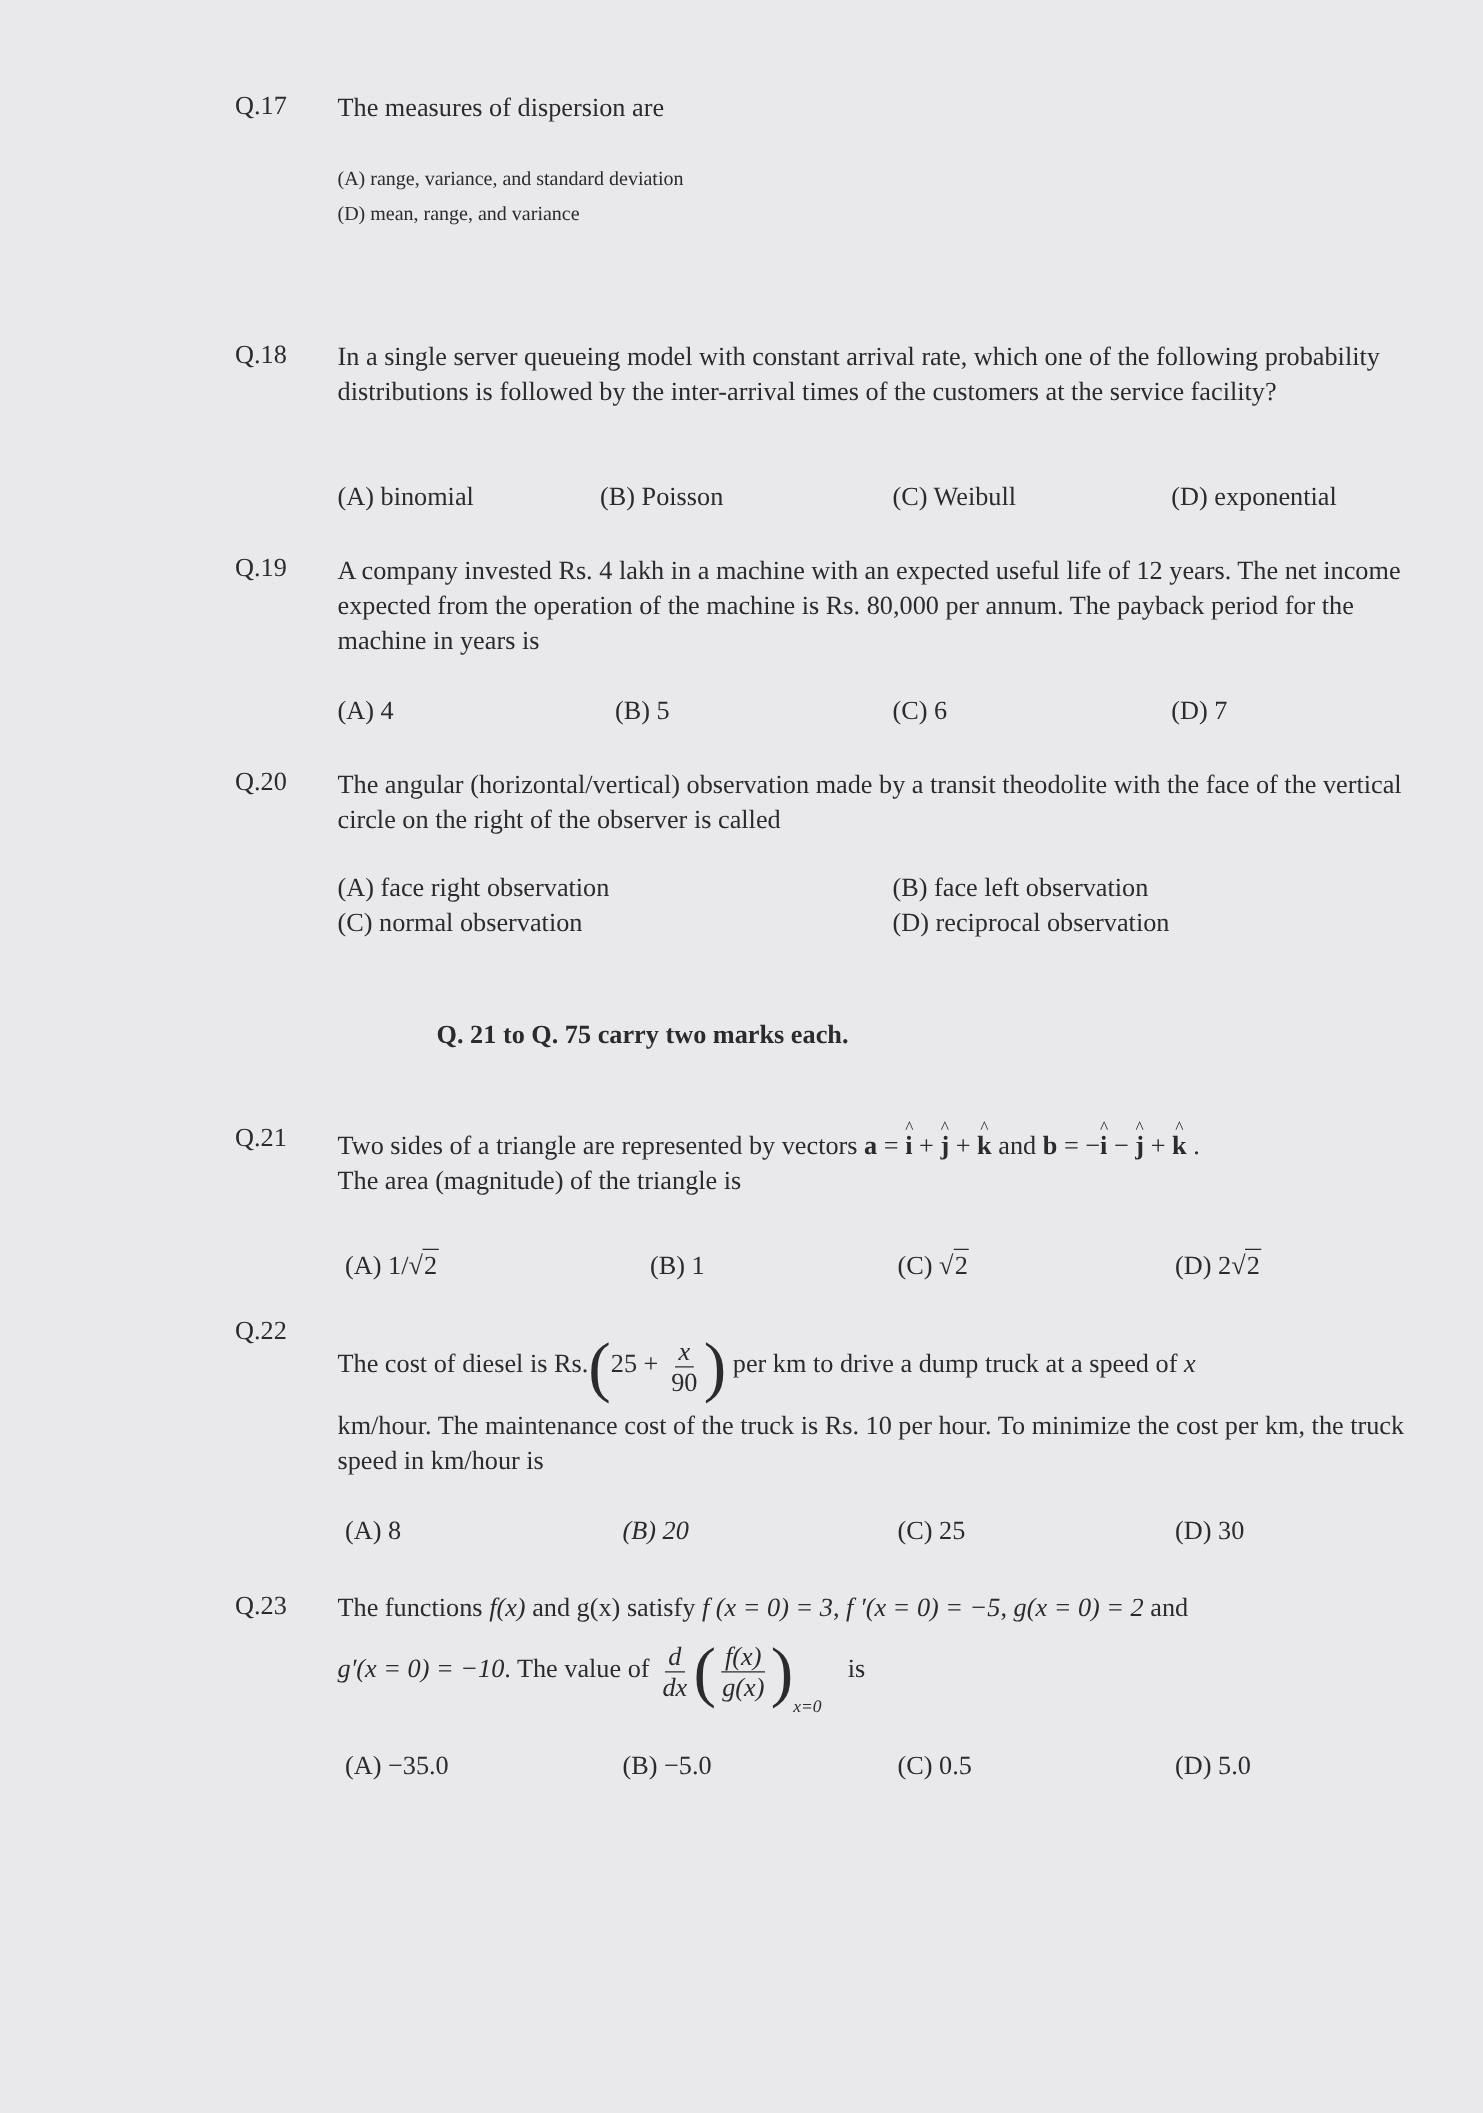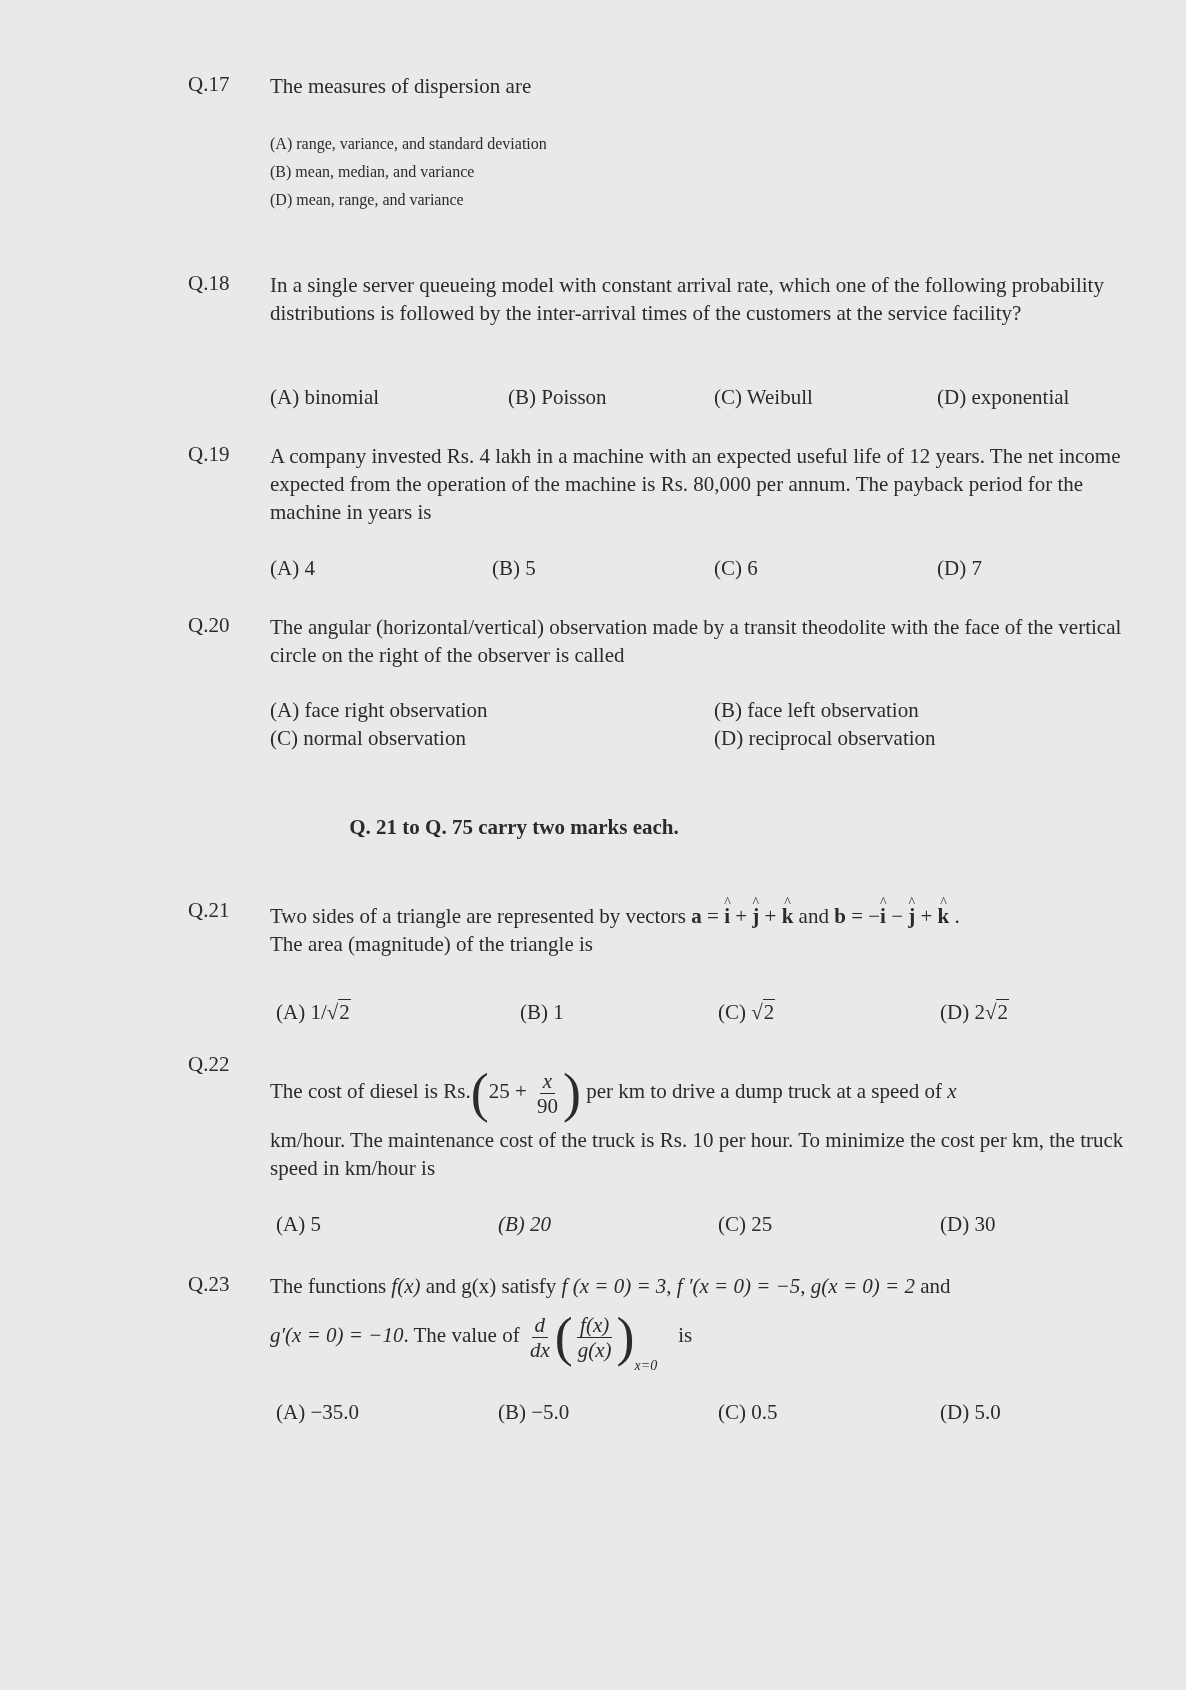--- a/index.html
+++ b/index.html
@@ -33,30 +33,29 @@
 </head>
 <body>
 
 <div class="page">
 
   <div class="q" style="top:72px;">
     <div class="qnum">Q.17</div>
     <div class="qtext">The measures of dispersion are</div>
     <div class="optlist" style="position:absolute; left:82px; top:58px;">
       <div>(A) range, variance, and standard deviation</div>
-      <div>(B) mean, median, and variance</div>
       <div>(D) mean, range, and variance</div>
     </div>
   </div>
 
   <div class="q" style="top:271px;">
     <div class="qnum">Q.18</div>
     <div class="qtext">In a single server queueing model with constant arrival rate, which one of the following probability distributions is followed by the inter-arrival times of the customers at the service facility?</div>
     <div class="opt" style="left:82px; top:114px;">(A) binomial</div>
-    <div class="opt" style="left:320px; top:114px;">(B) Poisson</div>
+    <div class="opt" style="left:292px; top:114px;">(B) Poisson</div>
     <div class="opt" style="left:526px; top:114px;">(C) Weibull</div>
     <div class="opt" style="left:749px; top:114px;">(D) exponential</div>
   </div>
 
   <div class="q" style="top:442px;">
     <div class="qnum">Q.19</div>
     <div class="qtext" style="width:880px;">A company  invested Rs. 4 lakh in a machine with an expected useful life of 12 years. The net income expected from the operation of the machine is Rs. 80,000 per annum. The payback period for the machine in years is</div>
     <div class="opt" style="left:82px; top:114px;">(A) 4</div>
     <div class="opt" style="left:304px; top:114px;">(B) 5</div>
     <div class="opt" style="left:526px; top:114px;">(C) 6</div>
@@ -96,21 +95,21 @@
 
   <div class="q" style="top:1052px;">
     <div class="qnum">Q.22</div>
     <div class="qtext" style="top:14px; width:880px; line-height:30px;">
       <span>The cost of diesel is Rs.</span><span class="paren">(</span><span>25 + </span><span class="frac">
           <i class="num">x</i>
           <span class="den">90</span>
         </span><span class="paren">)</span><span> per km to drive a dump truck at a speed of </span><i>x</i>
     </div>
     <div class="qtext" style="top:74px; width:880px;">km/hour.  The maintenance cost of the truck is Rs. 10 per hour.  To minimize the cost per km, the truck speed in km/hour is</div>
-    <div class="opt" style="left:88px; top:160px;">(A) 5</div>
+    <div class="opt" style="left:88px; top:160px;">(A) 8</div>
     <div class="opt" style="left:310px; top:160px;font-style:italic;">(B) 20</div>
     <div class="opt" style="left:530px; top:160px;">(C) 25</div>
     <div class="opt" style="left:752px; top:160px;">(D) 30</div>
   </div>
 
   <div class="q" style="top:1272px;">
     <div class="qnum">Q.23</div>
     <div class="qtext" style="width:880px;">
       <span>The functions </span><i>f(x)</i><span> and g(x) satisfy </span><i>f (x = 0) = 3</i>, <i>f ′(x = 0) = −5</i>, <i>g(x = 0) = 2</i><span> and</span>
     </div>

